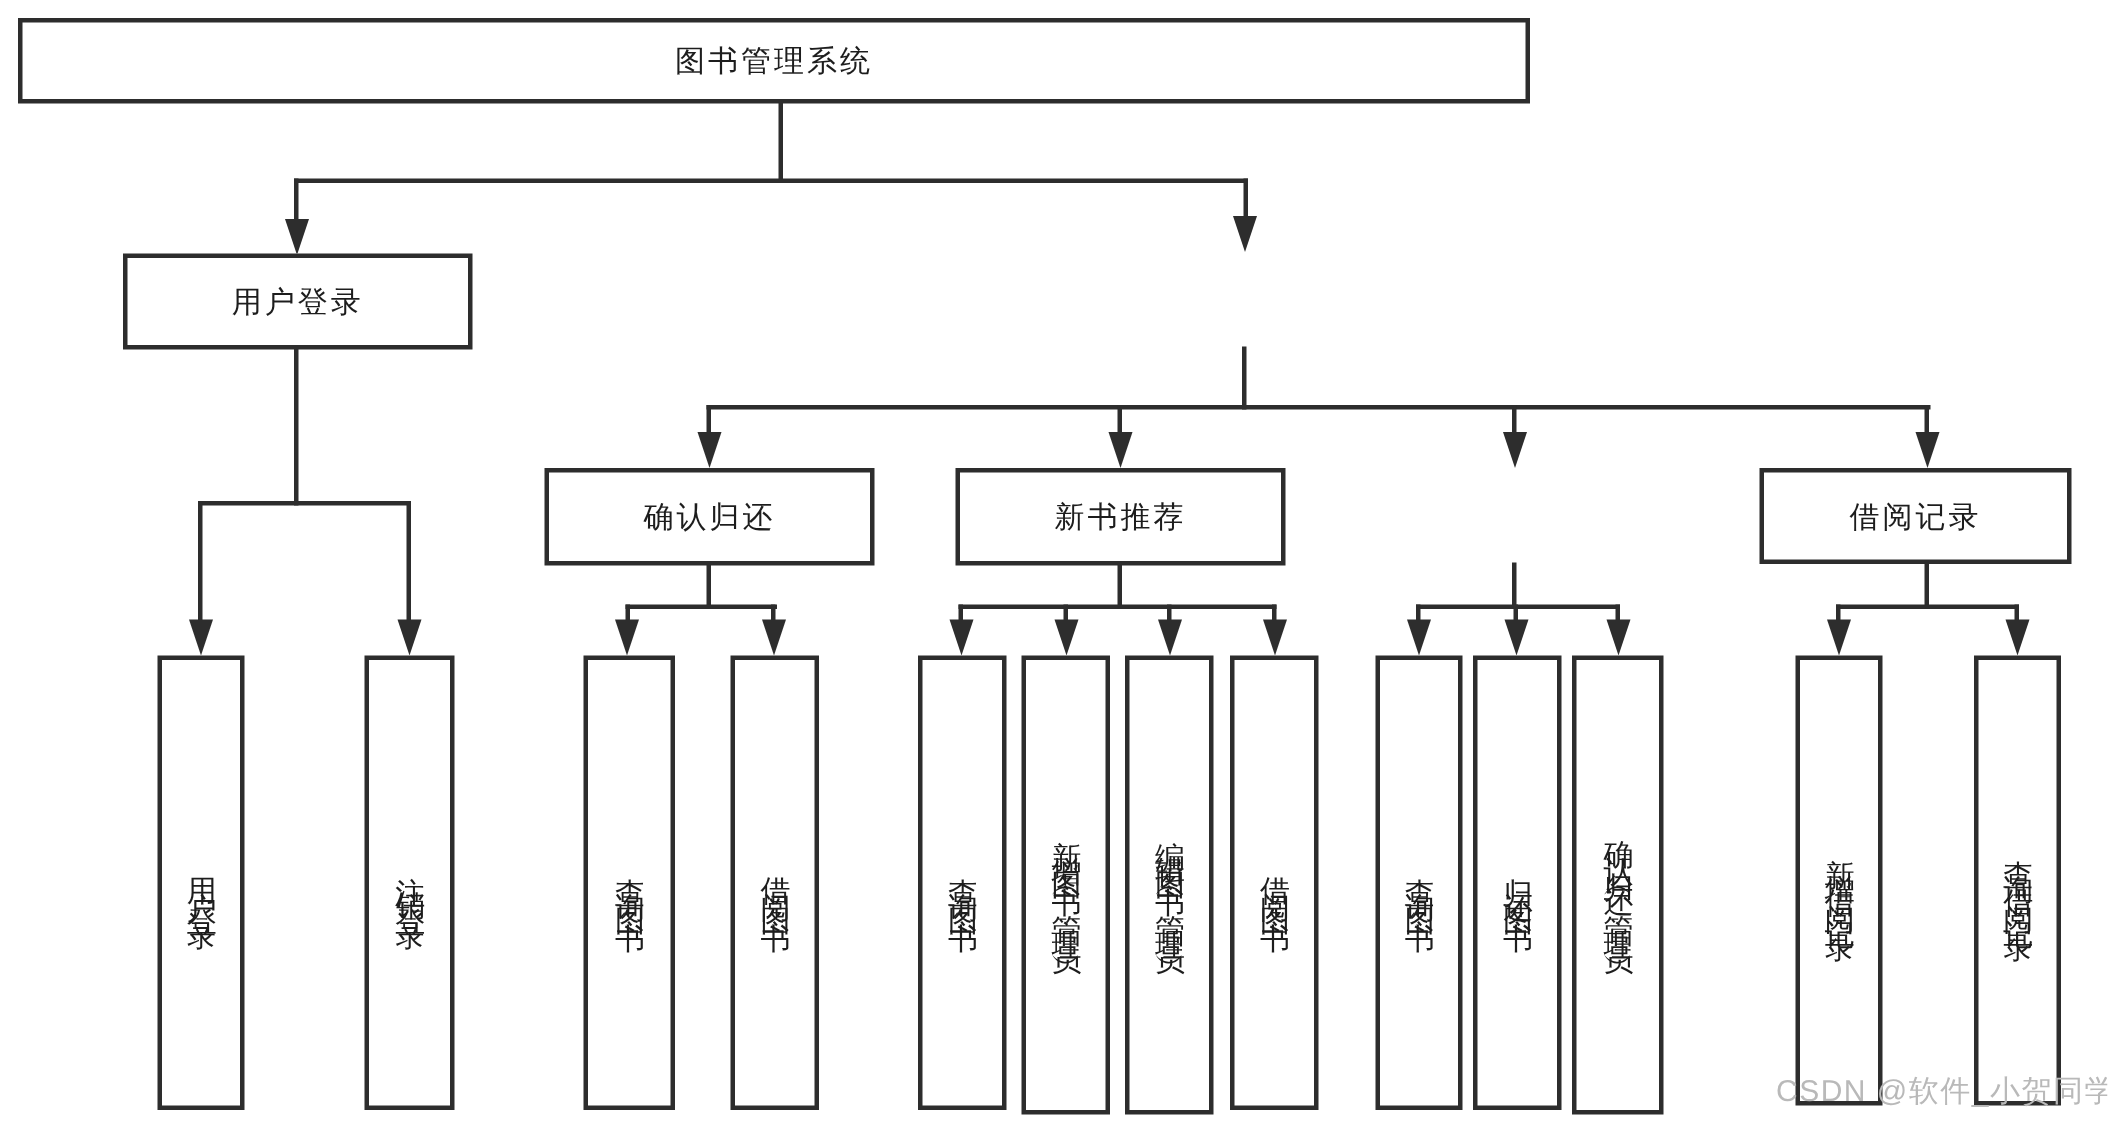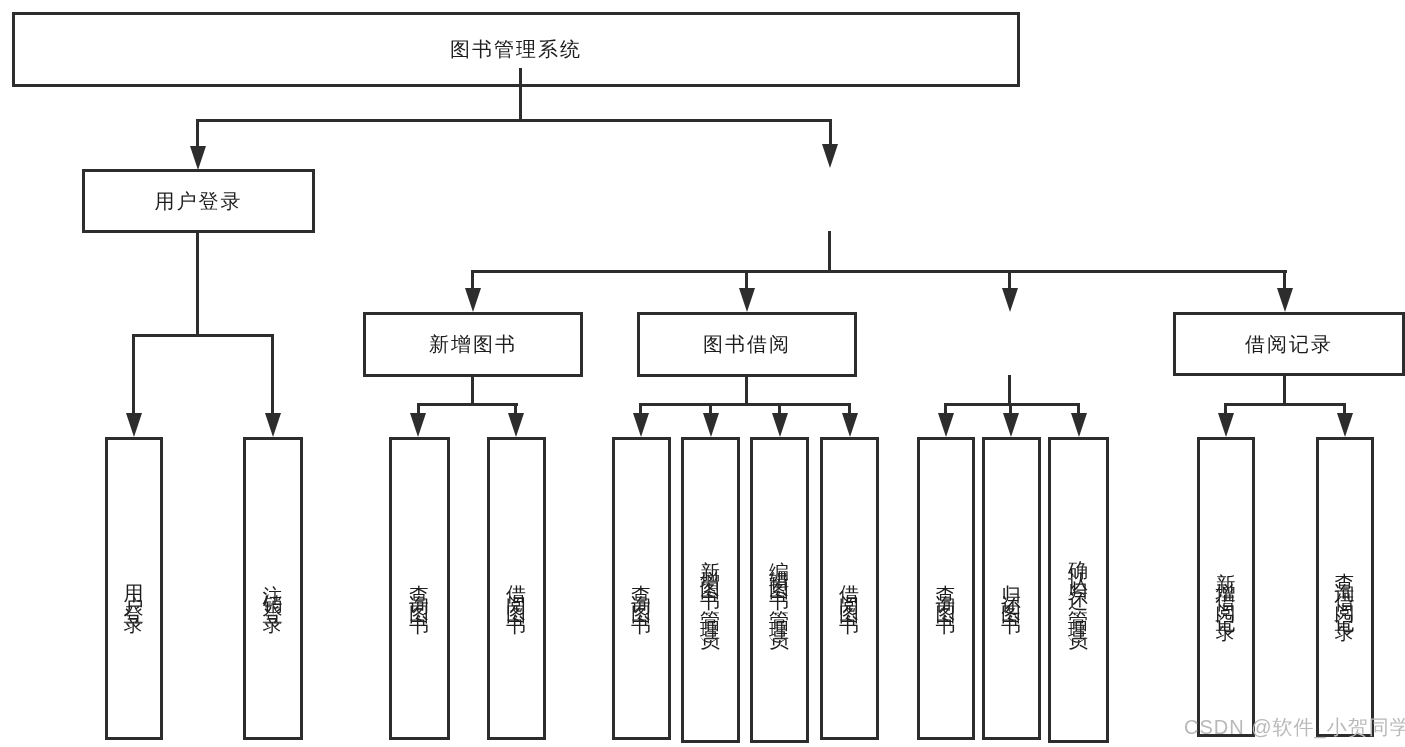--- a/index.html
+++ b/index.html
@@ -28,21 +28,21 @@
   .watermark {
     position:absolute; left:1184px; top:714px;
     color:#b9b9b9; font-size:20px; letter-spacing:1px; white-space:nowrap;
   }
 </style>
 </head>
 <body>
 
 <div class="canvas">
 
-  <div class="node" style="left:12px;top:12px;width:1008px;height:75px">
+  <div class="node" style="left:12px;top:12px;width:1008px;height:57px">
     <span>图书管理系统</span>
   </div>
 
   <div>
     <div class="vline" style="left:519px;top:68px;height:53px"></div>
     <div class="hline" style="left:196px;top:119px;width:636px"></div>
     <div class="vline" style="left:196px;top:119px;height:29px"></div>
     <div class="arrow" style="left:190px;top:146px"></div>
     <div class="vline" style="left:829px;top:119px;height:27px"></div>
     <div class="arrow" style="left:822px;top:144px"></div>
@@ -68,26 +68,26 @@
     <div class="arrow" style="left:465px;top:288px"></div>
     <div class="vline" style="left:745px;top:270px;height:20px"></div>
     <div class="arrow" style="left:739px;top:288px"></div>
     <div class="vline" style="left:1008px;top:270px;height:20px"></div>
     <div class="arrow" style="left:1002px;top:288px"></div>
     <div class="vline" style="left:1283px;top:270px;height:20px"></div>
     <div class="arrow" style="left:1277px;top:288px"></div>
   </div>
 
   <div class="node" style="left:363px;top:312px;width:220px;height:65px">
-    <span>新增图书</span>
+    <span>确认归还</span>
   </div>
   <div class="node" style="left:637px;top:312px;width:220px;height:65px">
-    <span>图书借阅</span>
+    <span>新书推荐</span>
   </div>
-  <div class="node" style="left:1173px;top:312px;width:232px;height:64px">
+  <div class="node" style="left:1173px;top:312px;width:208px;height:64px">
     <span>借阅记录</span>
   </div>
 
   <div>
     <div class="vline" style="left:471px;top:376px;height:30px"></div>
     <div class="hline" style="left:417px;top:403px;width:101px"></div>
     <div class="vline" style="left:417px;top:403px;height:12px"></div>
     <div class="arrow" style="left:410px;top:413px"></div>
     <div class="vline" style="left:514px;top:403px;height:12px"></div>
     <div class="arrow" style="left:508px;top:413px"></div>

